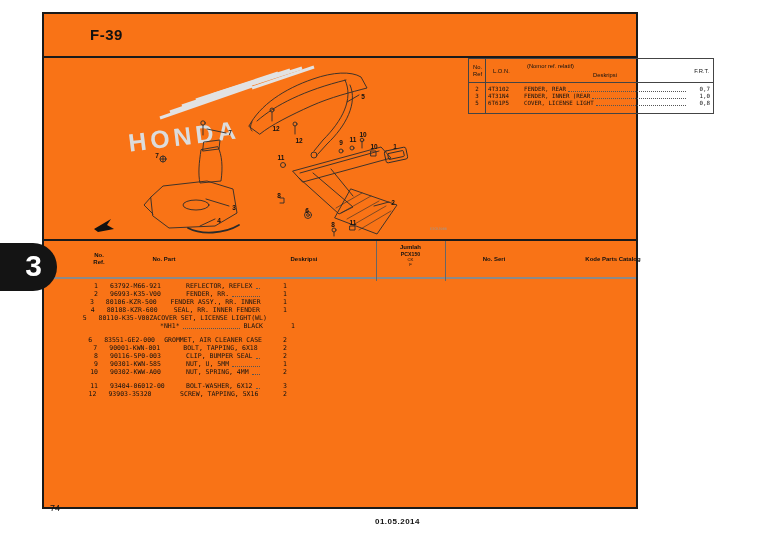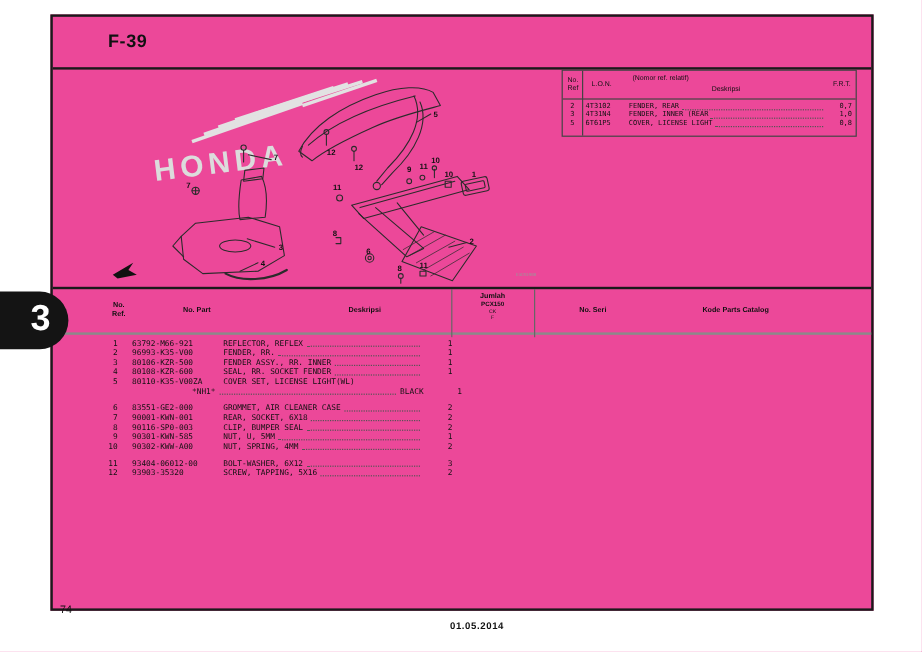--- a/index.html
+++ b/index.html
@@ -1,17 +1,17 @@
 <!DOCTYPE html>
 <html><head>
 <meta charset="utf-8">
 <style>
   html,body{margin:0;padding:0;width:768px;height:543px;background:#fff;overflow:hidden;
     font-family:"Liberation Sans",sans-serif;color:#111;}
-  .page-box{position:absolute;left:42px;top:12px;width:686px;height:497px;border:2px solid #1a1a1a;box-sizing:border-box;background:#ec4899;}
+  .page-box{position:absolute;left:42px;top:12px;width:596px;height:497px;border:2px solid #1a1a1a;box-sizing:border-box;background:#f97316;}
   
   .hdr{position:absolute;left:0;top:0;right:0;height:42px;border-bottom:2px solid #1a1a1a;}
   .hdr-code{position:absolute;left:46px;top:12px;font-weight:bold;font-size:15px;letter-spacing:0.5px;}
   .hdr-title{position:absolute;left:0;right:0;top:11px;text-align:center;font-weight:bold;font-size:16px;letter-spacing:1px;}
   
   .ref-table{position:absolute;left:424px;top:44px;width:246px;height:56px;border:1px solid #444;box-sizing:border-box;font-size:5.8px;}
   .rt-hline{position:absolute;left:0;right:0;top:23px;border-top:1px solid #444;}
   .rt-vline{position:absolute;left:16px;top:0;bottom:0;border-left:1px solid #444;}
   .rt-h-no{position:absolute;left:2px;top:5px;width:13px;text-align:center;line-height:6.5px;}
   .rt-h-lon{position:absolute;left:24px;top:9px;}
@@ -245,21 +245,21 @@
     <span class="p-part">80106-KZR-500</span>
     <span class="p-desc">FENDER ASSY., RR. INNER</span>
     <span class="p-dots"></span>
     <span class="p-suffix"></span>
     <span class="p-qty">1</span>
   </div>
 
   <div class="p-row">
     <span class="p-ref">4</span>
     <span class="p-part">80108-KZR-600</span>
-    <span class="p-desc">SEAL, RR. SOCKET FENDER</span>
+    <span class="p-desc">SEAL, RR. INNER FENDER</span>
     <span class="p-dots"></span>
     <span class="p-suffix"></span>
     <span class="p-qty">1</span>
   </div>
 
   <div class="p-row no-dots">
     <span class="p-ref">5</span>
     <span class="p-part">80110-K35-V00ZA</span>
     <span class="p-desc">COVER SET, LICENSE LIGHT(WL)</span>
     <span class="p-dots"></span>
@@ -281,21 +281,21 @@
     <span class="p-part">83551-GE2-000</span>
     <span class="p-desc">GROMMET, AIR CLEANER CASE</span>
     <span class="p-dots"></span>
     <span class="p-suffix"></span>
     <span class="p-qty">2</span>
   </div>
 
   <div class="p-row">
     <span class="p-ref">7</span>
     <span class="p-part">90001-KWN-001</span>
-    <span class="p-desc">REAR, SOCKET, 6X18</span>
+    <span class="p-desc">BOLT, TAPPING, 6X18</span>
     <span class="p-dots"></span>
     <span class="p-suffix"></span>
     <span class="p-qty">2</span>
   </div>
 
   <div class="p-row">
     <span class="p-ref">8</span>
     <span class="p-part">90116-SP0-003</span>
     <span class="p-desc">CLIP, BUMPER SEAL</span>
     <span class="p-dots"></span>

